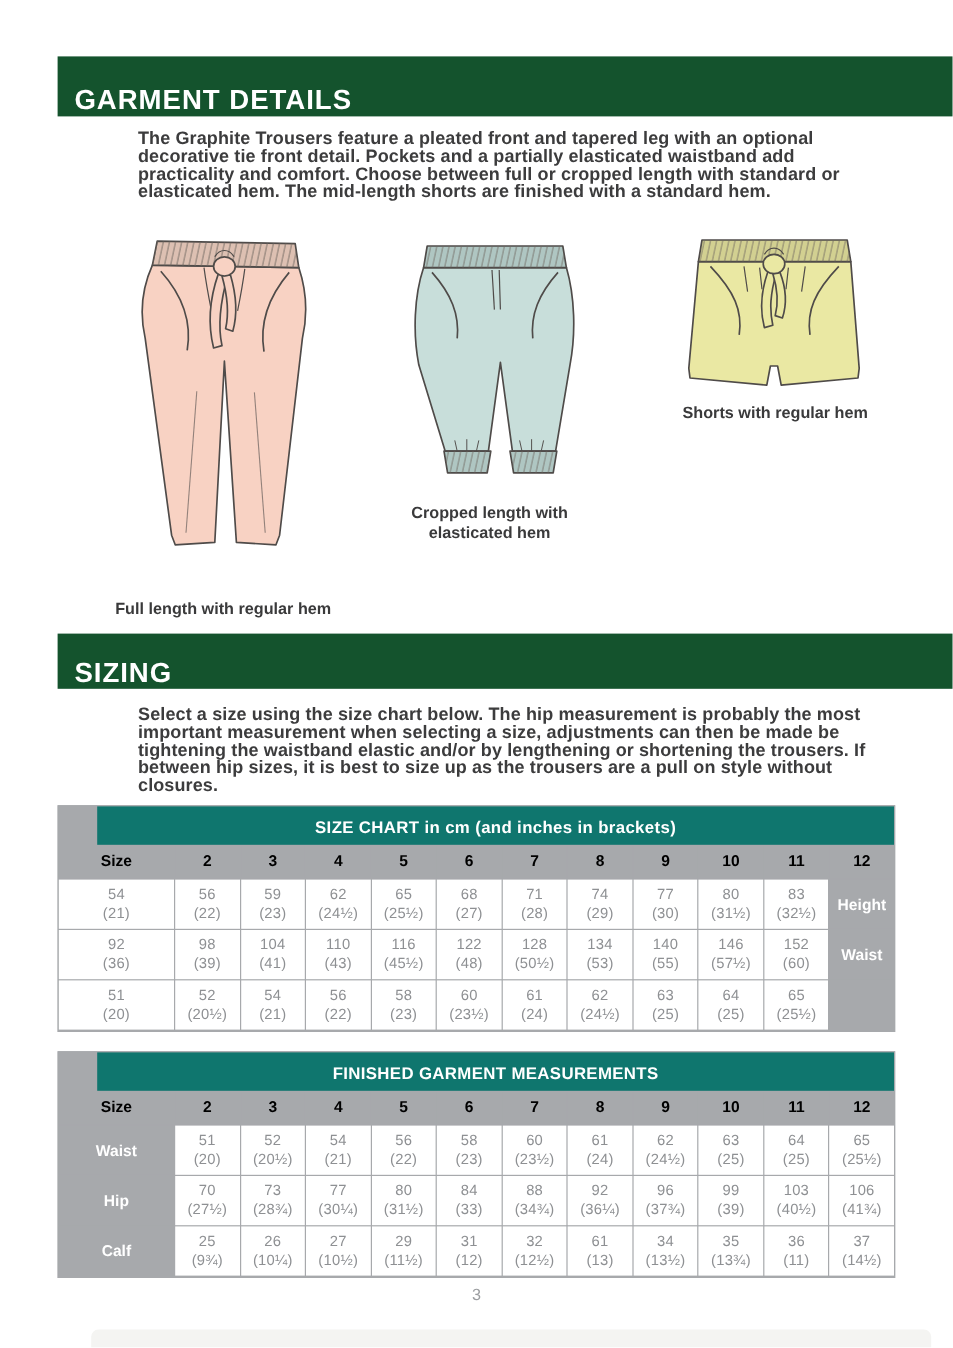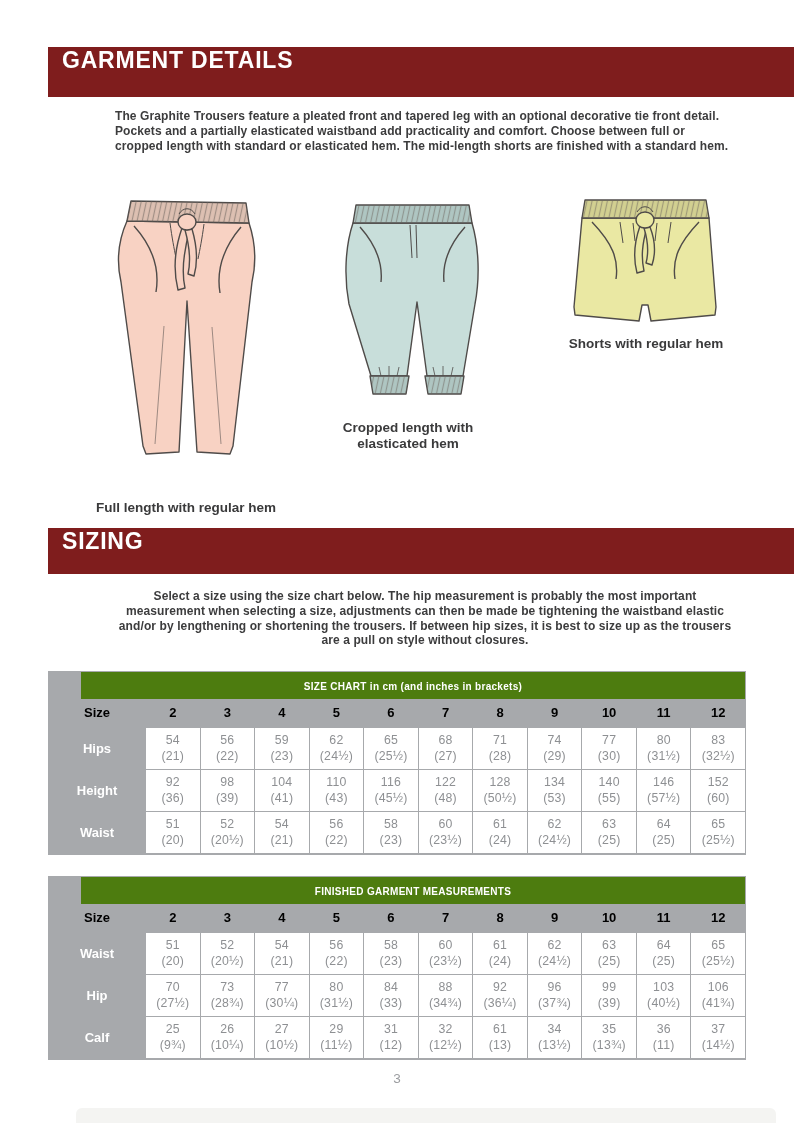--- a/index.html
+++ b/index.html
@@ -1,56 +1,56 @@
 <!DOCTYPE html>
 <html><head>
 <meta charset="utf-8">
 <style>
   html,body{margin:0;padding:0;background:#ffffff;}
   #page{
     position:relative;width:794px;height:1123px;background:#ffffff;overflow:hidden;
     font-family:"Liberation Sans", sans-serif;
   }
   .section-bar{
-    position:absolute;left:48px;right:0;background:#7f1d1d;color:#ffffff;
-    display:flex;align-items:flex-start;
+    position:absolute;left:48px;right:0;background:#14532d;color:#ffffff;
+    display:flex;align-items:flex-end;
   }
   .section-bar .bar-title{
     font-weight:bold;font-size:23px;letter-spacing:0.8px;padding-left:14px;
   }
   #bar-garment{top:47px;height:50px;}
   #bar-sizing{top:528px;height:46px;}
   .body-par{
     position:absolute;left:115px;width:620px;color:#3c3c3d;
-    font-size:12px;line-height:14.8px;font-weight:bold;letter-spacing:0.1px;
+    font-size:15px;line-height:14.8px;font-weight:bold;letter-spacing:0.1px;
   }
   #par-garment{top:109px;}
-  #par-sizing{top:589px;text-align:center;}
+  #par-sizing{top:589px;}
   .garment-svg{position:absolute;}
   #svg-full{left:100px;top:196px;}
   #svg-cropped{left:333px;top:200px;}
   #svg-shorts{left:556px;top:195px;}
   .caption{
     position:absolute;text-align:center;font-weight:bold;color:#3a3a3b;
     font-size:13.5px;line-height:16px;
   }
   #cap-full{left:96px;width:180px;top:477px;margin-top:23px;}
   #cap-cropped{left:316px;width:184px;top:420px;}
   #cap-shorts{left:538px;width:216px;top:336px;}
   .sizing-table{
     position:absolute;left:48px;width:698px;
     display:grid;grid-template-columns:96px repeat(11,1fr);
     gap:1px;background:#a7a9ac;border:1px solid #a7a9ac;border-bottom:2px solid #a7a9ac;
     box-sizing:border-box;
   }
   #table-0{top:671px;}
   #table-1{top:876px;}
   .tt{
-    grid-column:1/-1;background:#4d7c0f;color:#ffffff;text-align:center;
-    font-weight:bold;font-size:10px;padding:9px 0 7px;letter-spacing:0.3px;margin-left:32px;
+    grid-column:1/-1;background:#0f766e;color:#ffffff;text-align:center;
+    font-weight:bold;font-size:14px;padding:9px 0 7px;letter-spacing:0.3px;margin-left:32px;
   }
   .hc{
     background:#a7a9ac;color:#000000;text-align:center;
     font-weight:bold;font-size:13px;padding:5px 0 7px;
   }
   .rl{
     background:#a7a9ac;color:#ffffff;display:flex;align-items:center;justify-content:center;
     font-weight:bold;font-size:13px;
   }
   .dc{
@@ -150,21 +150,20 @@
       <div class="hc">3</div>
       <div class="hc">4</div>
       <div class="hc">5</div>
       <div class="hc">6</div>
       <div class="hc">7</div>
       <div class="hc">8</div>
       <div class="hc">9</div>
       <div class="hc">10</div>
       <div class="hc">11</div>
       <div class="hc">12</div>
-      <div class="rl">Hips</div>
       <div class="dc">
         <span>54</span>
         <span>(21)</span>
       </div>
       <div class="dc">
         <span>56</span>
         <span>(22)</span>
       </div>
       <div class="dc">
         <span>59</span>

